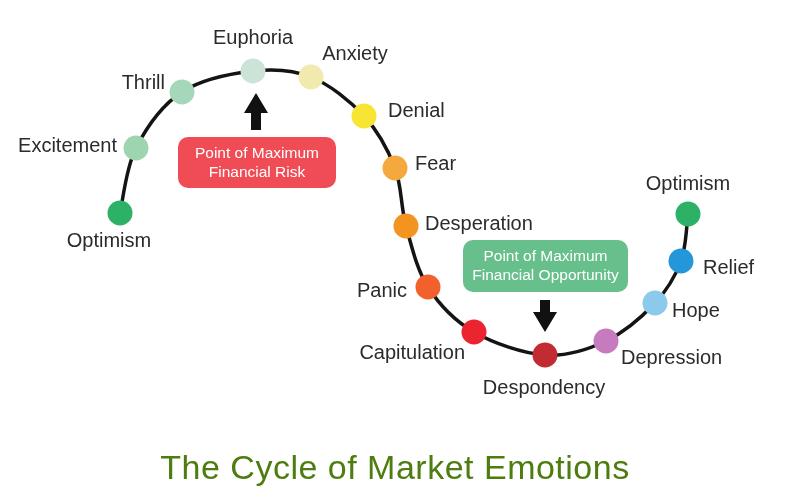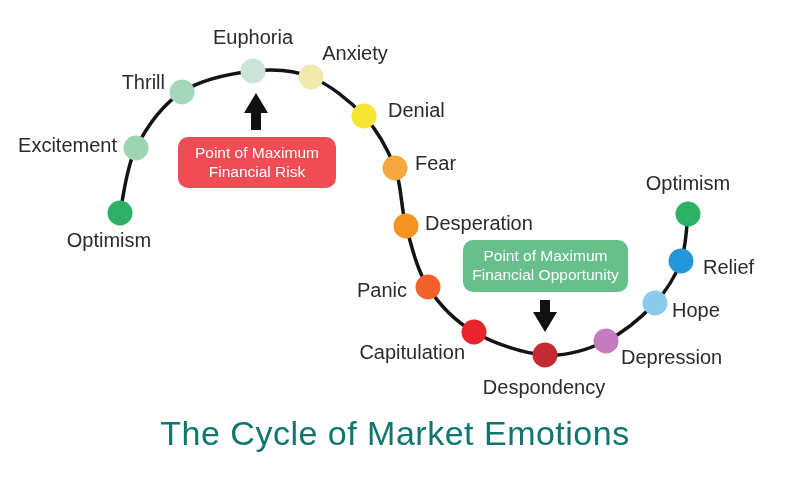--- a/index.html
+++ b/index.html
@@ -20,26 +20,26 @@
     left: 0;
     top: 0;
     display: block;
   }
   svg.diagram text {
     font-family: "Liberation Sans", sans-serif;
   }
   .title {
     position: absolute;
     left: 0;
-    top: 414px;
+    top: 448px;
     width: 790px;
     text-align: center;
     font-size: 34px;
     font-weight: 400;
-    color: #0f766e;
+    color: #4d7c0f;
     letter-spacing: 0.5px;
   }
 </style>
 </head>
 <body>
 
 <div class="page">
   <svg class="diagram" width="790" height="500" viewBox="0 0 790 500">
     <g>
         <path d="M 120 213 C 122.7 202.2, 125.7 168.2, 136 148 C 146.3 127.8, 162.5 104.8, 182 92 C 201.5 79.2, 231.5 73.5, 253 71 C 274.5 68.5, 292.5 69.5, 311 77 C 329.5 84.5, 350.0 100.8, 364 116 C 378.0 131.2, 388.0 149.7, 395 168 C 402.0 186.3, 400.5 206.2, 406 226 C 411.5 245.8, 416.7 269.3, 428 287 C 439.3 304.7, 454.5 320.7, 474 332 C 493.5 343.3, 523.0 353.5, 545 355 C 567.0 356.5, 587.7 349.7, 606 341 C 624.3 332.3, 642.5 316.3, 655 303 C 667.5 289.7, 675.5 275.8, 681 261 C 686.5 246.2, 686.8 221.8, 688 214" fill="none" stroke="#141414" stroke-width="3.5"></path>

